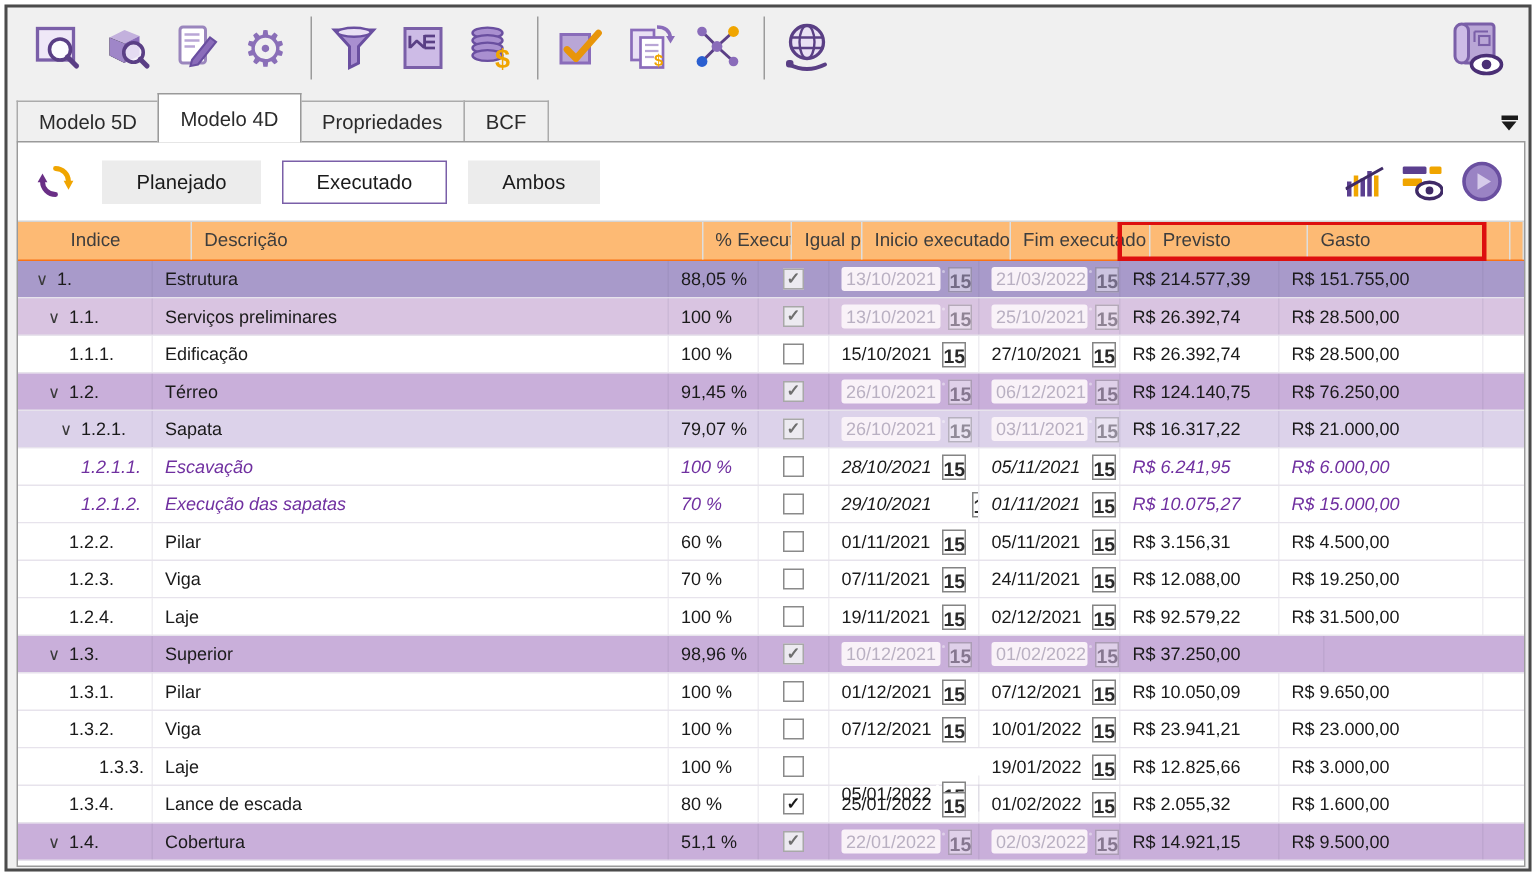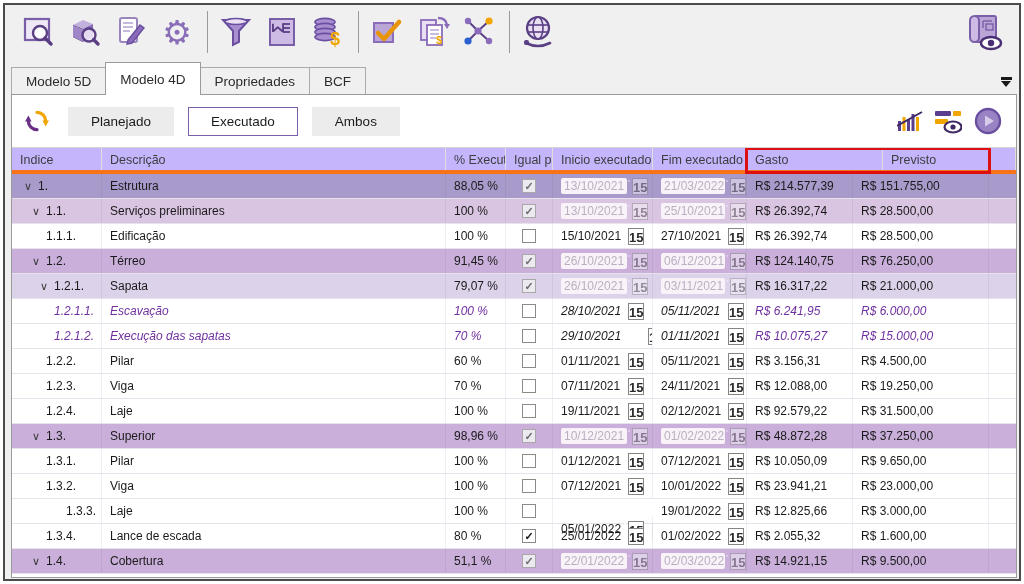--- a/index.html
+++ b/index.html
@@ -28,21 +28,21 @@
 
   
   .controls { position:absolute; left:0; top:0; width:100%; height:52px; display:flex; align-items:center; padding-left:12px; }
   .refresh-wrap { width:26px; height:26px; margin-right:18px; }
   .seg-btn { height:29px; padding:0 22px; font-size:13.5px; color:#1a1a1a; background:#ececec; border:1px solid transparent; margin-right:14px; display:flex; align-items:center; }
   .seg-btn.selected { background:#ffffff; border:1px solid #7a5fa8; }
   .controls-right { margin-left:auto; display:flex; align-items:center; gap:12px; padding-right:14px; }
 
   
   .grid { position:absolute; left:0; top:52px; right:0; bottom:0; overflow:hidden; border-top:1px solid #d4d4d4; }
-  .hdr { display:flex; height:26px; background:#c4b5fd; border-bottom:4px solid #f97316; position:relative; }
+  .hdr { display:flex; height:26px; background:#fdba74; border-bottom:1px solid #f97316; position:relative;padding-left:27px; }
   .hcell { font-size:12.5px; color:#3d3d3d; padding:5px 0 0 8px; border-right:1px solid #dedede; overflow:hidden; white-space:nowrap; }
   .rows { position:absolute; left:0; top:26px; right:0; bottom:0; }
   .trow { display:flex; height:25px; border-bottom:1px solid #e7e3ec; font-size:12px; color:#1a1a1a; }
   .tcell { padding-top:5px; padding-left:8px; border-right:1px solid rgba(100,85,130,0.10); overflow:hidden; white-space:nowrap; height:100%; }
   .idx-cell { display:flex; align-items:center; padding-top:0; }
   .chev { width:14px; font-size:11px; color:#3a3a3a; flex:0 0 14px; }
   .trow.italic { font-style:italic; }
   .trow.italic .txt-purple { color:#7030a0; }
 
   
@@ -261,22 +261,22 @@
 
     <div class="grid">
       <div class="hdr" id="hdr-row">
         <div class="hl-box" id="hl-box" style="left: 733px; width: 246px;"></div>
       <div class="hcell" style="width: 90px;">Indice</div>
           <div class="hcell" style="width: 344px;">Descrição</div>
           <div class="hcell" style="width: 60px;">% Execut</div>
           <div class="hcell" style="width: 47px;">Igual pl</div>
           <div class="hcell" style="width: 100px;">Inicio executado</div>
           <div class="hcell" style="width: 94px;">Fim executado</div>
+          <div class="hcell" style="width: 106px;">Previsto</div>
           <div class="hcell" style="width: 136px;">Gasto</div>
-          <div class="hcell" style="width: 106px;">Previsto</div>
           <div class="hcell" style="flex: 1 1 0%;"></div>
         </div>
       <div class="rows" id="rows-holder">
           <div class="trow" style="background: rgb(168, 154, 202);">
             <div class="tcell idx-cell" style="width: 90px; padding-left: 12px;">
               <span class="chev">∨</span>
               <span class="txt-purple">1.</span>
             </div>
             <div class="tcell txt-purple" style="width: 344px;">Estrutura</div>
             <div class="tcell txt-purple" style="width: 60px;">88,05 %</div>
@@ -498,21 +498,20 @@
               <span class="chk on-disabled">✓</span>
             </div>
             <div class="tcell date-cell disabled" style="width: 100px;">
               <span class="date-txt">10/12/2021</span>
               <span class="cal"><span class="top"><i class="d1"></i><i class="d2"></i></span><div class="num">15</div></span>
             </div>
             <div class="tcell date-cell disabled" style="width: 94px;">
               <span class="date-txt">01/02/2022</span>
               <span class="cal"><span class="top"><i class="d1"></i><i class="d2"></i></span><div class="num">15</div></span>
             </div>
-            <div class="tcell txt-purple" style="width: 106px;">R$ 48.872,28</div>
             <div class="tcell txt-purple" style="width: 136px;">R$ 37.250,00</div>
             <div class="tcell" style="flex: 1 1 0%; border-right: none;"></div>
           </div>
           <div class="trow" style="background: rgb(255, 255, 255);">
             <div class="tcell idx-cell" style="width: 90px; padding-left: 34px;">
               <span class="txt-purple">1.3.1.</span>
             </div>
             <div class="tcell txt-purple" style="width: 344px;">Pilar</div>
             <div class="tcell txt-purple" style="width: 60px;">100 %</div>
             <div class="tcell chk-cell" style="width: 47px;">

